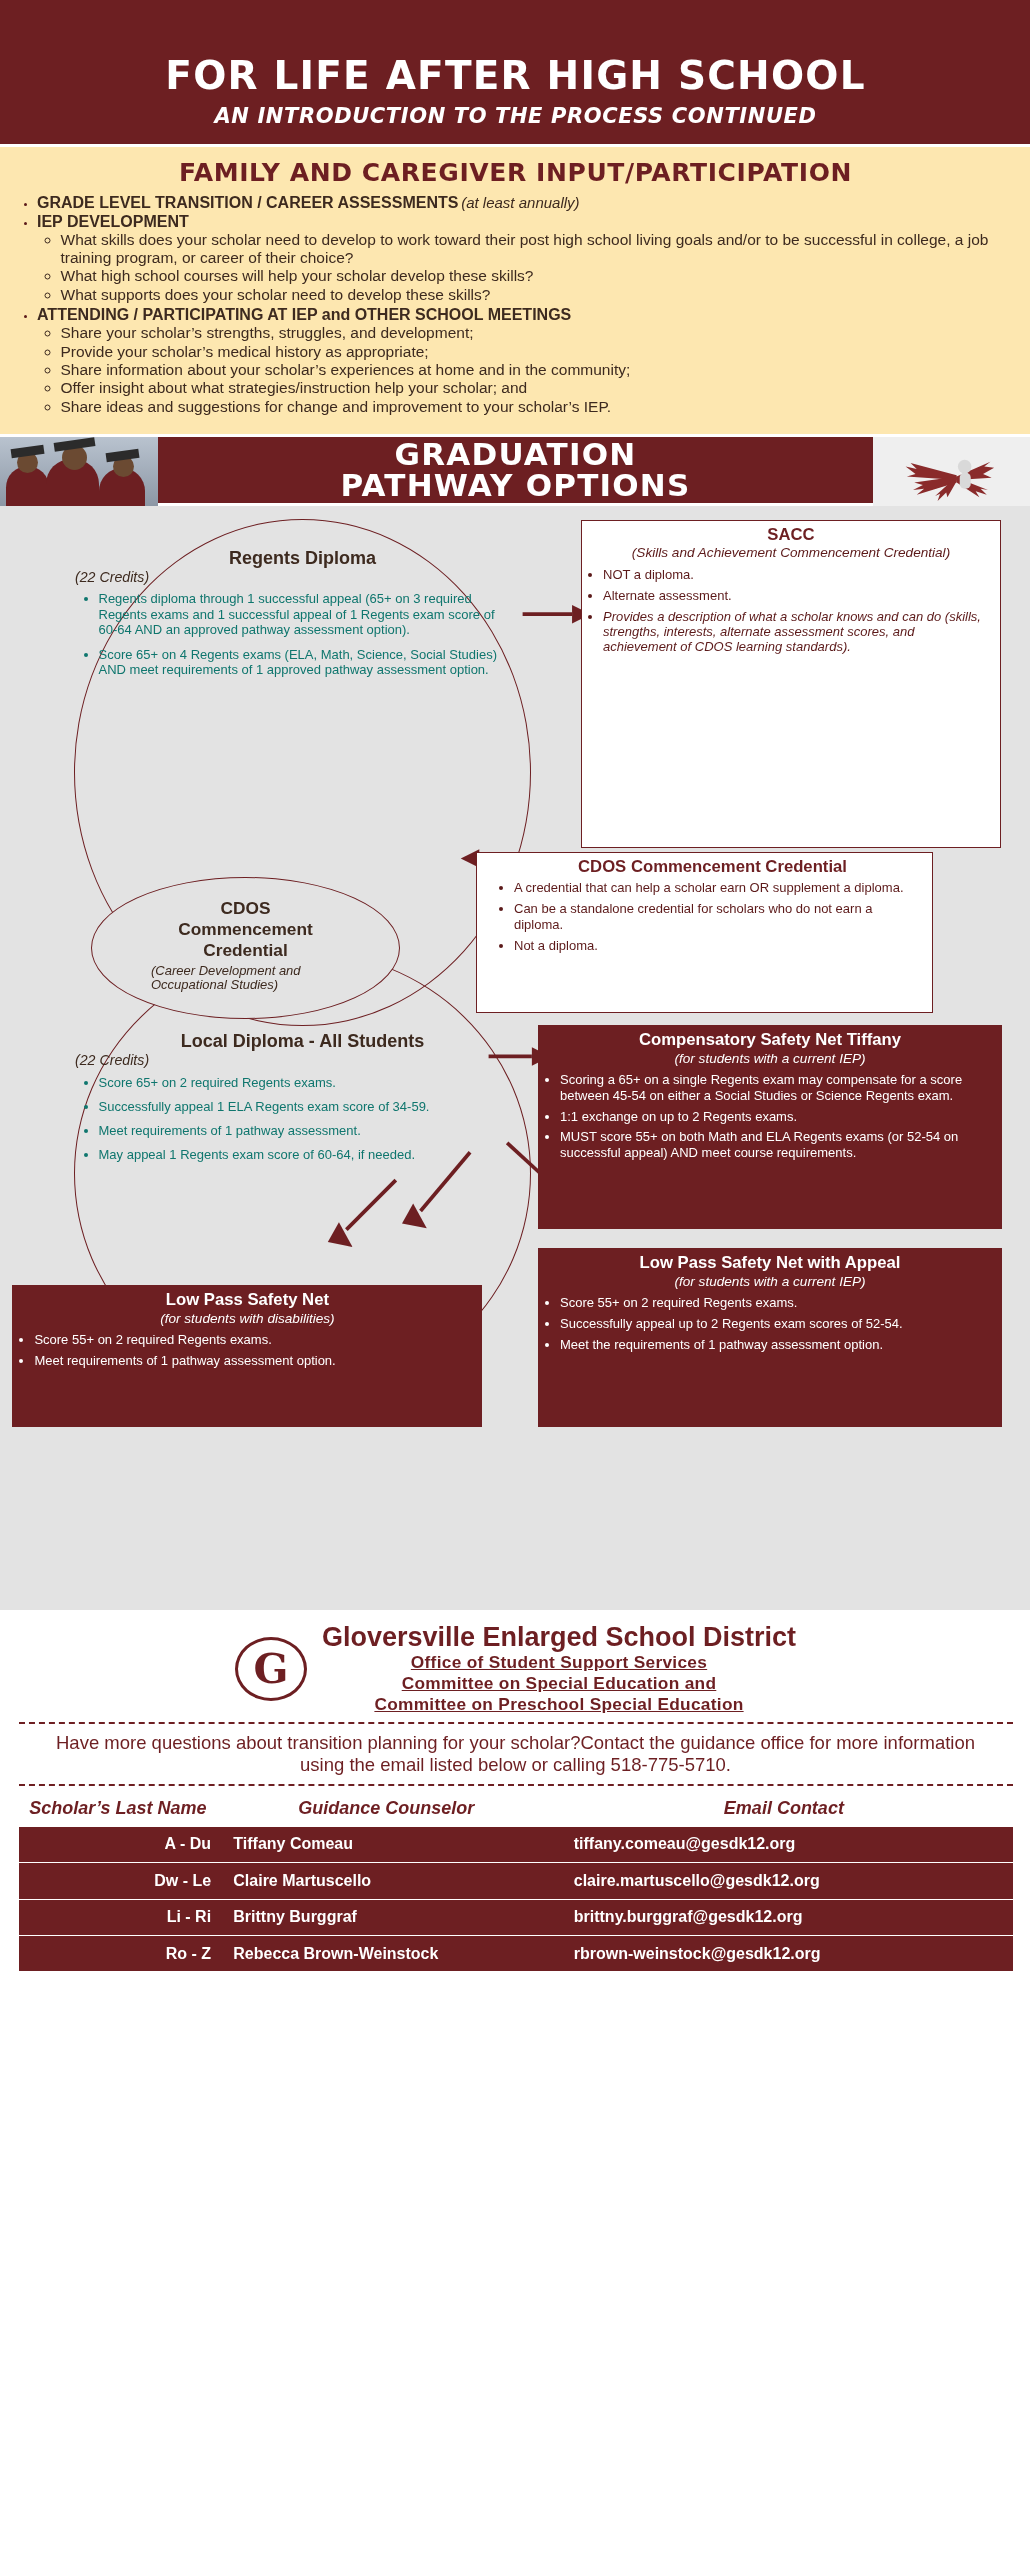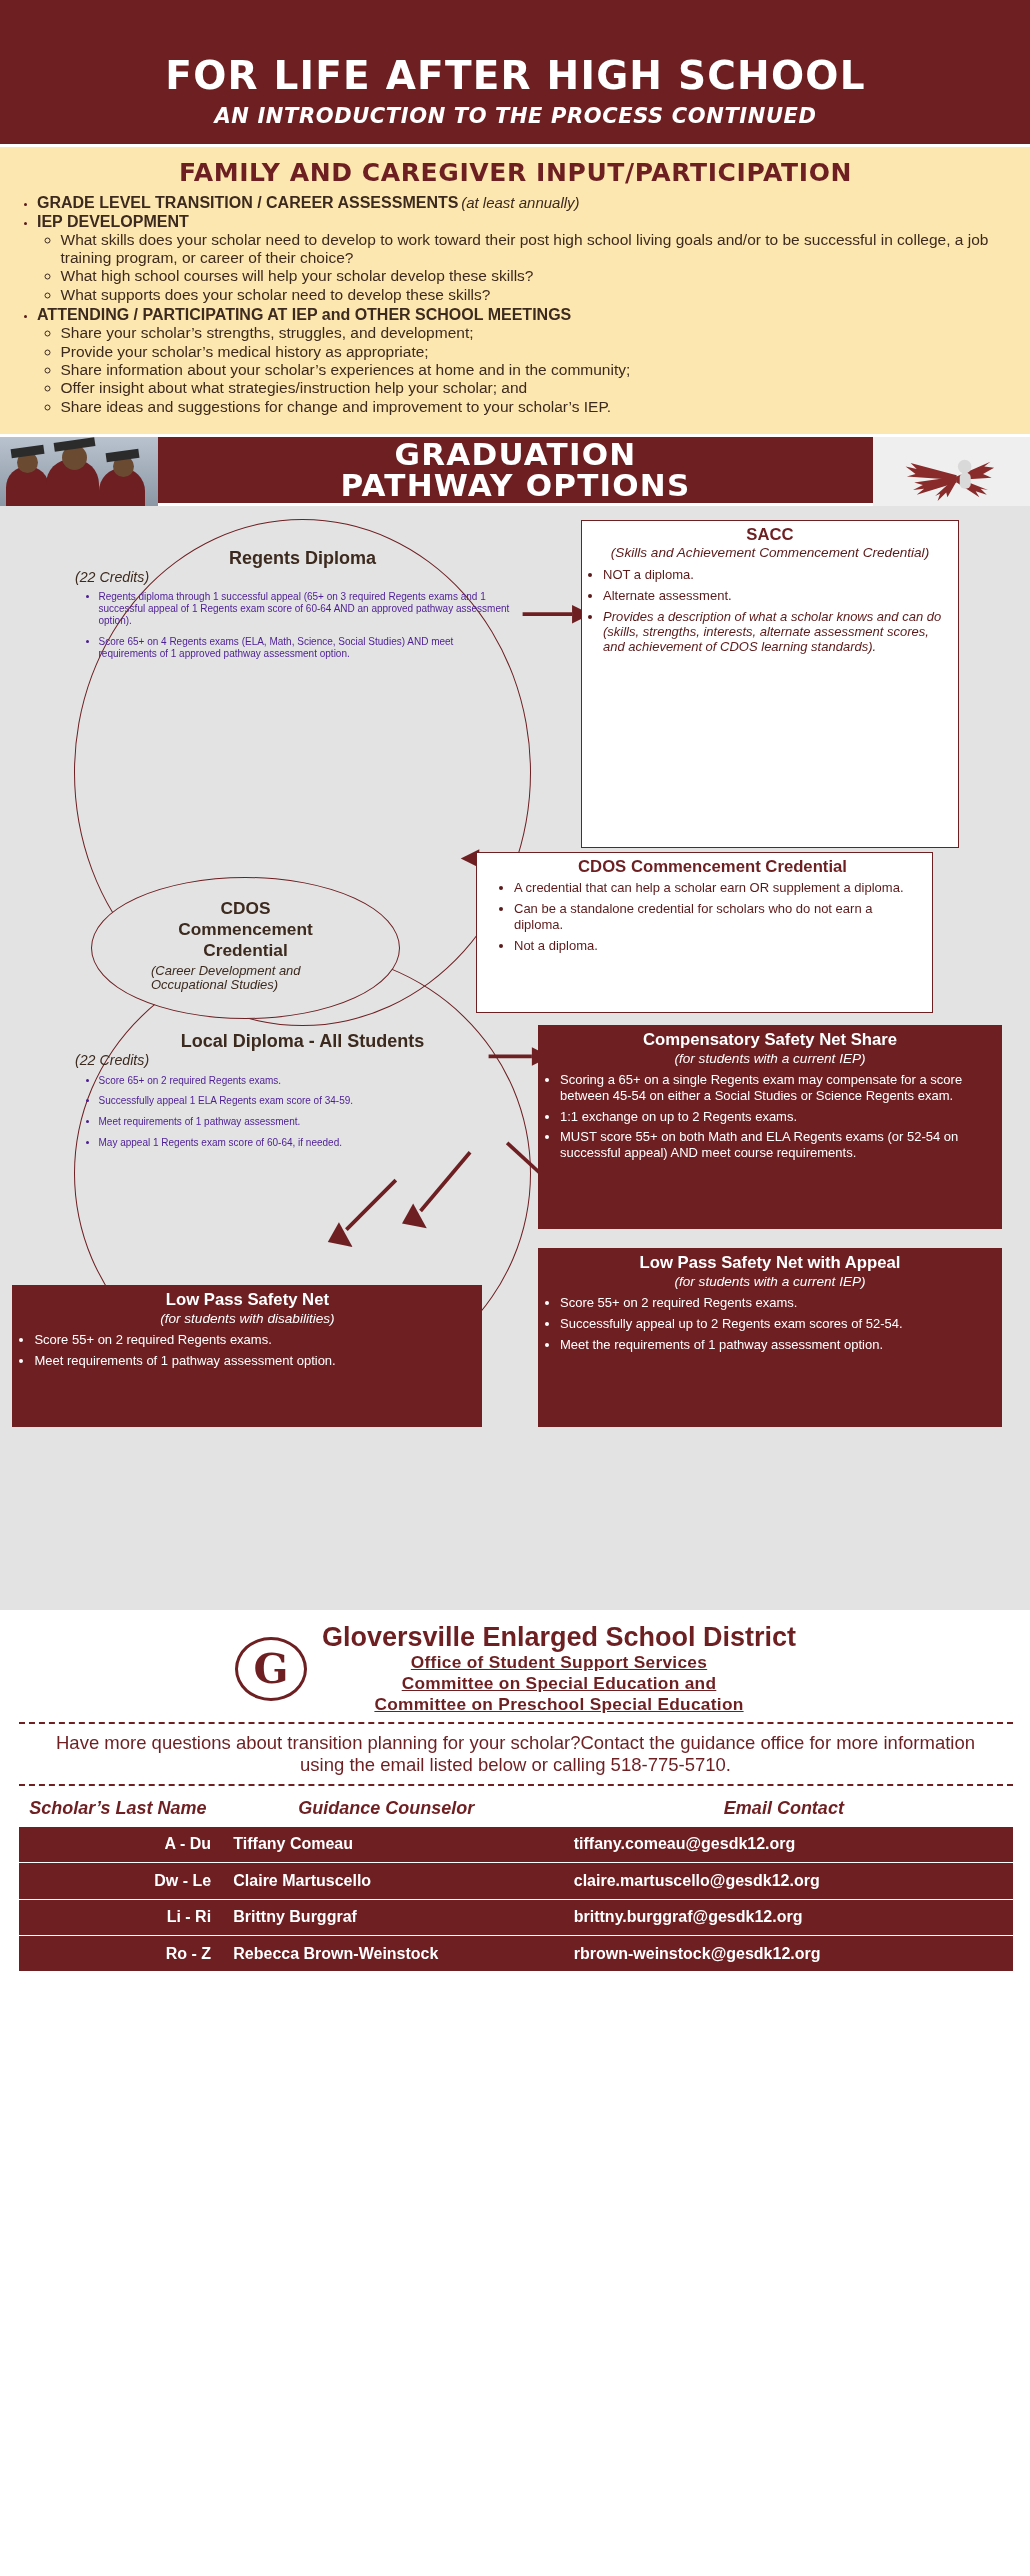--- a/index.html
+++ b/index.html
@@ -117,21 +117,21 @@
   }
   .box.dark .box-title { color:#fff; }
   .box-sub { text-align:center; font-style:italic; font-size:13.6px; line-height:1.12; padding: 0 6.2px 3.7px 6.2px;}
   .box ul { margin: 2.5px 13.6px 5px 21px; padding:0; list-style: disc; }
   .box ul li { font-size: 13px; line-height:1.18; margin-bottom: 5.6px; }
   .box.dark ul li { color:#fff; }
   .note-ital { font-style: italic; }
   .ell-title { text-align:center; font-weight:bold; font-size:18px; color:#3d2a1f; }
   .ell-sub { text-align:left; font-style:italic; font-size:14.2px; color:#3d2a1f;}
   .ell ul { margin: 6.2px 16px 0 23.5px; padding:0; list-style: disc; }
-  .ell ul li { font-size:10px; line-height:1.2; margin-bottom:8.7px; color:#4c1d95; }
+  .ell ul li { font-size:13px; line-height:1.2; margin-bottom:8.7px; color:#0f766e; }
 
   svg.connector { position:absolute; left:0; top:0; width:1031px; height:1107px; pointer-events:none;}
 
   
   .footer { background:#fff; padding: 10px 18.5px 0 18.5px; }
   .dist-row { display:flex; align-items:center; justify-content:center; gap: 15px; }
   .logo {
     width: 72px; height: 64px; border: 3.1px solid #6d1f22; border-radius: 50%;
     display:flex; align-items:center; justify-content:center;
     font-size: 41px; font-weight:bold; color:#6d1f22;
@@ -279,41 +279,41 @@
 
     <div class="ell" style="left:91px; top:371px; width:309px; height:142px; background:#e3e3e3;">
       <div style="padding-top:20px;">
         <div class="ell-title" style="font-size:17.3px;">CDOS</div>
         <div class="ell-title" style="font-size:17.3px;">Commencement</div>
         <div class="ell-title" style="font-size:17.3px;">Credential</div>
         <div class="ell-sub" style="font-size:13px; padding:2.5px 59px 0 59px; line-height:1.12;">(Career Development and Occupational Studies)</div>
       </div>
     </div>
 
-    <div class="box" style="left:581px; top:13.6px; width:378px; height:328px;">
+    <div class="box" style="left:581px; top:13.6px; width:420px; height:328px;">
       <div class="box-title">SACC</div>
       <div class="box-sub">(Skills and Achievement Commencement Credential)</div>
       <ul>
         <li>NOT a diploma.</li>
         <li>Alternate assessment.</li>
         <li class="note-ital">Provides a description of what a scholar knows and can do (skills, strengths, interests, alternate assessment scores, and achievement of CDOS learning standards).</li>
       </ul>
     </div>
 
     <div class="box cream" style="left:476px; top:346px; width:457px; height:161px;">
       <div class="box-title" style="text-align:center;">CDOS Commencement Credential</div>
       <ul>
         <li>A credential that can help a scholar earn OR supplement a diploma.</li>
         <li>Can be a standalone credential for scholars who do not earn a diploma.</li>
         <li>Not a diploma.</li>
       </ul>
     </div>
 
     <div class="box dark" style="left:538px; top:519px; width:464px; height:204px;">
-      <div class="box-title">Compensatory Safety Net Share</div>
+      <div class="box-title">Compensatory Safety Net Tiffany</div>
       <div class="box-sub">(for students with a current IEP)</div>
       <ul>
         <li>Scoring a 65+ on a  single Regents exam may compensate for a score between 45-54 on either a Social Studies or Science Regents exam.</li>
         <li>1:1 exchange on up to 2 Regents exams.</li>
         <li>MUST score 55+ on both Math and ELA Regents exams (or 52-54 on successful appeal) AND meet course requirements.</li>
       </ul>
     </div>
 
     <div class="box dark" style="left:538px; top:742px; width:464px; height:179px;">
       <div class="box-title">Low Pass Safety Net with Appeal</div>

